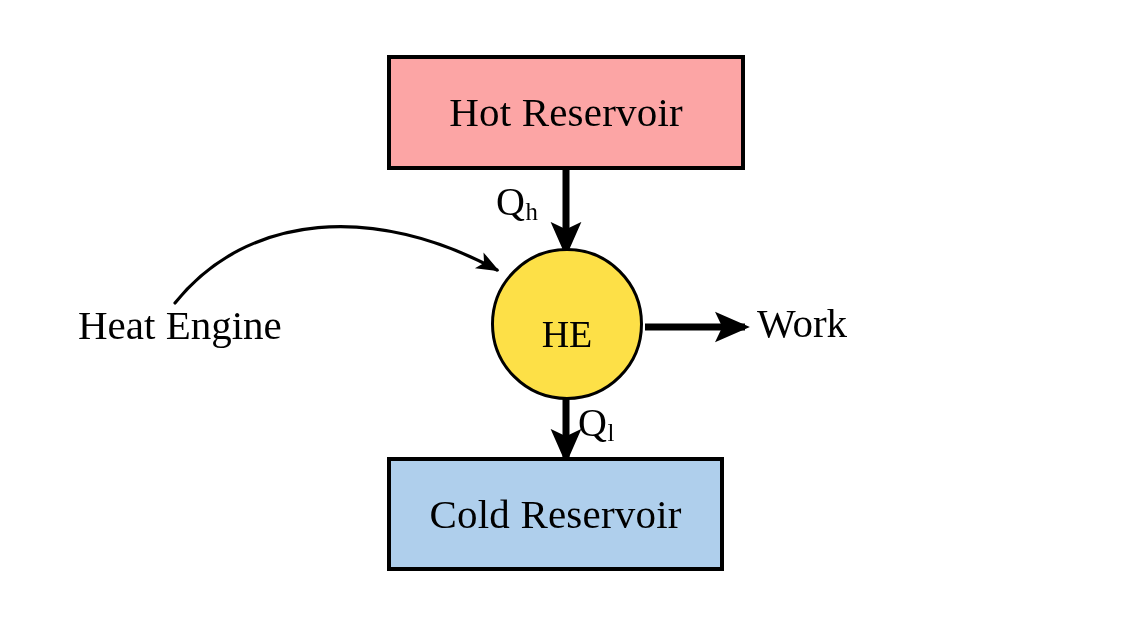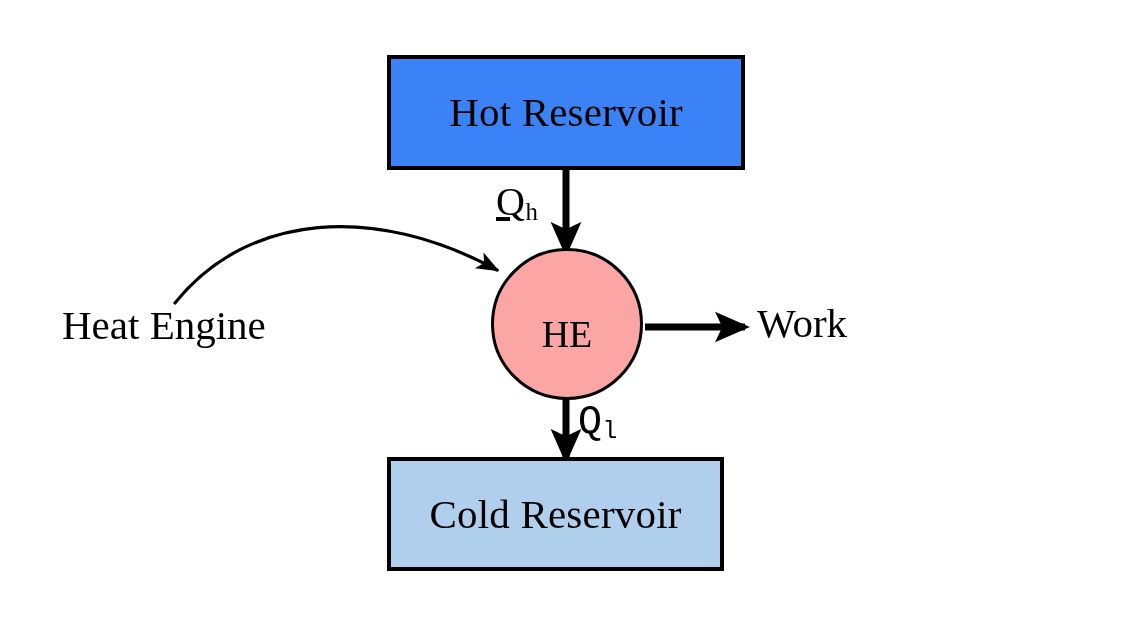--- a/index.html
+++ b/index.html
@@ -73,38 +73,38 @@
     line-height: 1;
   }
 
   
   .plain-label {
     position: absolute;
     font-size: 41px;
     line-height: 1;
     white-space: nowrap;
   }
-  #heat-engine-caption { left: 62px; top: 305px; }
+  #heat-engine-caption { left: 78px; top: 305px; }
   #work-caption        { left: 757px; top: 303px; text-align: right; }
 
   .flux-label {
     position: absolute;
     font-size: 40px;
     line-height: 1;
     white-space: nowrap;
   }
   .flux-label sub {
     font-size: 0.62em;
     vertical-align: baseline;
     position: relative;
     top: 0.22em;
     left: 0.02em;
   }
-  #qh-label { left: 496px; top: 182px; text-decoration: underline; }
-  #ql-label { left: 578px; top: 403px; font-family: Liberation Mono, monospace; }
+  #qh-label { left: 496px; top: 182px; }
+  #ql-label { left: 578px; top: 403px; }
 
   
   #connector-layer {
     position: absolute;
     left: 0;
     top: 0;
     width: 1134px;
     height: 638px;
     pointer-events: none;
   }
@@ -131,29 +131,29 @@
 
     <line x1="566" y1="398" x2="566" y2="459" stroke="#000000" stroke-width="7" marker-end="url(#arrow-thick)"></line>
 
     <line x1="645" y1="327" x2="745" y2="327" stroke="#000000" stroke-width="7" marker-end="url(#arrow-thick)"></line>
 
     <path d="M 507 345 C 520 277, 600 268, 627 312" fill="none" stroke="#000000" stroke-width="9" stroke-linecap="round" marker-end="url(#arrow-cycle)"></path>
 
     <path d="M 175 303 C 248 212, 376 204, 497 270" fill="none" stroke="#000000" stroke-width="3.2" stroke-linecap="round" marker-end="url(#arrow-thin)"></path>
   </svg>
 
-  <div id="hot-reservoir" class="reservoir" style="background:#3b82f6;">
+  <div id="hot-reservoir" class="reservoir" style="background:#fca5a5;">
     <span class="reservoir-label">Hot Reservoir</span>
   </div>
 
   <div id="cold-reservoir" class="reservoir" style="background:#afcfec;">
     <span class="reservoir-label">Cold Reservoir</span>
   </div>
 
-  <div id="heat-engine-node" style="background:#fca5a5;">
+  <div id="heat-engine-node" style="background:#fde047;">
     <span id="engine-abbrev-label">HE</span>
   </div>
 
   <div id="qh-label" class="flux-label">
     <span>Q</span><sub>h</sub>
   </div>
 
   <div id="ql-label" class="flux-label">
     <span>Q</span><sub>l</sub>
   </div>

